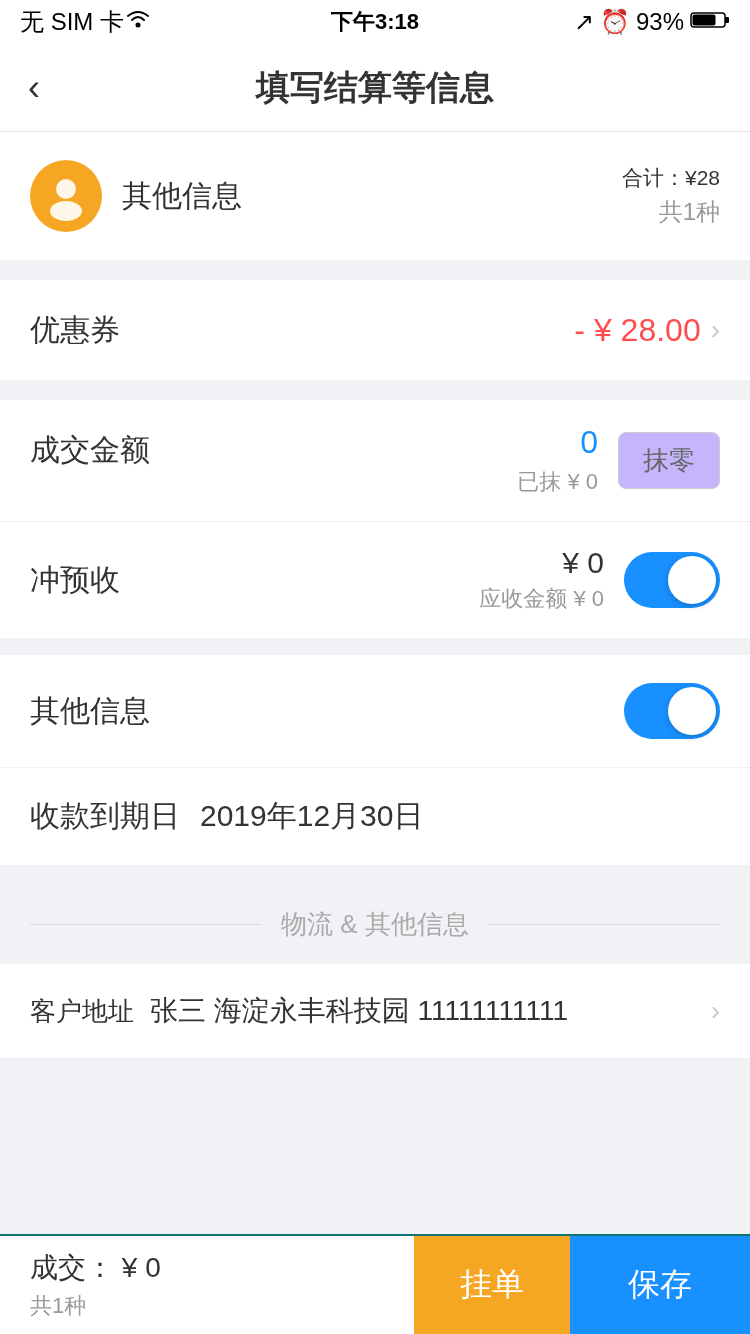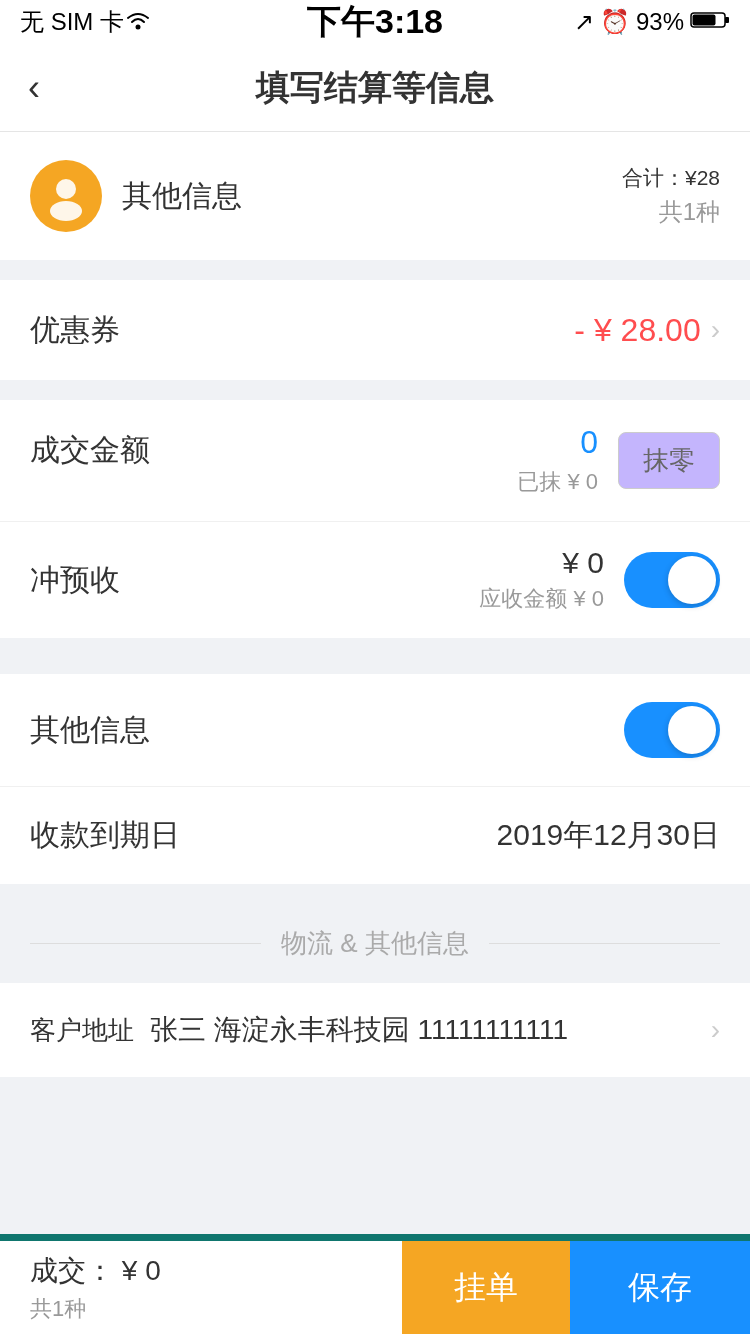--- a/index.html
+++ b/index.html
@@ -18,22 +18,22 @@
     .status-bar {
       height: 44px;
       background: #fff;
       display: flex;
       align-items: center;
       justify-content: space-between;
       padding: 0 20px;
       font-size: 24px;
       color: #000;
     }
-    .status-left { display: flex; align-items: center; gap: 0; }
-    .status-center { font-size: 34px; font-weight: 600; position: absolute; left: 50%; transform: translateX(-50%); }
+    .status-left { display: flex; align-items: flex-start; gap: 0; }
+    .status-center { font-size: 22px; font-weight: 600; position: absolute; left: 50%; transform: translateX(-50%); }
     .status-right { display: flex; align-items: center; gap: 6px; font-size: 24px; }
 
     
     .nav-bar {
       height: 88px;
       background: #fff;
       display: flex;
       align-items: center;
       justify-content: center;
       position: relative;
@@ -91,21 +91,21 @@
       min-height: 100px;
     }
     .coupon-label { font-size: 30px; color: #333; }
     .coupon-right { display: flex; align-items: center; gap: 10px; }
     .coupon-value-block { text-align: right; }
     .coupon-discount { font-size: 32px; color: #ff4d4f; font-weight: 500; }
     .coupon-desc { font-size: 22px; color: #999; margin-top: 4px; }
     .chevron-icon { color: #ccc; font-size: 28px; }
 
     
-    .amount-section { background: #fff; margin-bottom: 36px; }
+    .amount-section { background: #fff; margin-bottom: 17px; }
     .amount-row {
       padding: 24px 30px;
       display: flex;
       align-items: flex-start;
       justify-content: space-between;
       border-bottom: 1px solid #f0f0f0;
       min-height: 90px;
     }
     .amount-label { font-size: 30px; color: #333; padding-top: 6px; }
     .amount-right { display: flex; align-items: center; gap: 20px; }
@@ -168,21 +168,20 @@
       min-height: 88px;
       border-bottom: 1px solid #f0f0f0;
     }
     .debit-row:last-child { border-bottom: none; }
     .debit-label { font-size: 30px; color: #333; }
     .due-date-row {
       padding: 28px 30px;
       display: flex;
       align-items: center;
       min-height: 88px;
-      justify-content: space-between;
     }
     .due-date-label { font-size: 30px; color: #333; margin-right: 20px; }
     .due-date-value { font-size: 30px; color: #333; }
     .section-divider {
       background: #f0f2f5;
       display: flex;
       align-items: center;
       justify-content: center;
       padding: 22px 30px;
       gap: 20px;
@@ -209,31 +208,31 @@
     
     .bottom-bar {
       position: fixed;
       bottom: 0;
       left: 0;
       width: 750px;
       height: 100px;
       background: #fff;
       display: flex;
       align-items: center;
-      border-top: 7px solid #0f766e;
+      border-top: 2px solid #0f766e;
     }
     .bottom-summary {
       flex: 1;
       padding: 0 30px;
     }
     .bottom-deal { font-size: 28px; color: #333; }
     .bottom-count { font-size: 22px; color: #999; margin-top: 4px; }
     .bottom-buttons { display: flex; height: 100%; }
     .btn-pending {
-      width: 168px;
+      width: 156px;
       height: 100%;
       background: #f5a623;
       color: #fff;
       font-size: 32px;
       border: none;
       cursor: pointer;
       display: flex;
       align-items: center;
       justify-content: center;
     }

